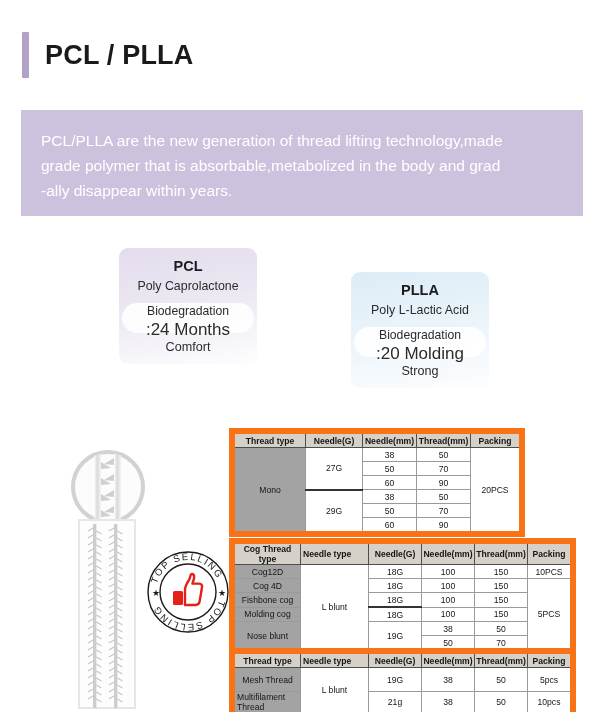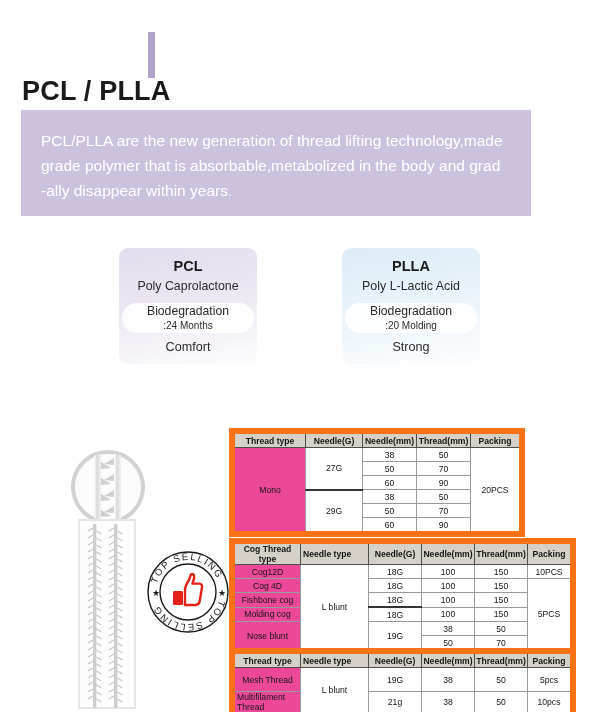--- a/index.html
+++ b/index.html
@@ -1,52 +1,52 @@
 <!DOCTYPE html>
 <html><head>
 <meta charset="utf-8">
 <style>
   html,body{margin:0;padding:0;}
   body{
     width:600px;height:712px;background:#ffffff;overflow:hidden;
     font-family:"Liberation Sans", sans-serif;color:#231f20;position:relative;
   }
   
-  .title-row{position:absolute;left:22px;top:32px;display:flex;align-items:flex-end;flex-direction:column;}
+  .title-row{position:absolute;left:22px;top:32px;display:flex;align-items:center;}
   .title-bar{width:7px;height:46px;background:#b3a2c7;margin-right:16px;border-radius:1px;}
   .title-text{font-size:27px;font-weight:bold;letter-spacing:.2px;color:#1a1a1a;line-height:1;}
   
-  .banner{position:absolute;left:21px;top:110px;width:510px;height:106px;background:#cdc2dd;}
+  .banner{position:absolute;left:21px;top:110px;width:562px;height:106px;background:#cdc2dd;}
   .banner p{margin:0;position:absolute;left:20px;top:18px;width:575px;
     color:#ffffff;font-size:15.5px;line-height:25px;white-space:nowrap;}
   
   .cards{position:absolute;left:0;top:248px;width:600px;height:120px;}
   .card{position:absolute;width:138px;height:116px;border-radius:9px;overflow:hidden;
     text-align:center;}
   .card.pcl{left:119px;background:linear-gradient(170deg,#e4dced 0%,#ece7f2 45%,#fdfdfe 100%);}
-  .card.plla{left:342px;background:linear-gradient(170deg,#dcecf6 0%,#e9f3fa 45%,#fdfeff 100%);}
+  .card.plla{left:351px;background:linear-gradient(170deg,#dcecf6 0%,#e9f3fa 45%,#fdfeff 100%);margin-top:24px;}
   .card .c-name{font-size:14.5px;font-weight:bold;margin-top:10px;color:#1c1c1c;}
   .card .c-sub{font-size:12.4px;margin-top:5px;color:#2b2b2b;}
   .pill{position:absolute;left:3px;top:55px;width:132px;height:30px;border-radius:16px;
     background:rgba(255,255,255,.88);}
   .card .c-bio1{position:absolute;left:0;right:0;top:56px;font-size:12.2px;color:#2b2b2b;}
-  .card .c-bio2{position:absolute;left:0;right:0;top:72px;font-size:10px;color:#2b2b2b;}
+  .card .c-bio2{position:absolute;left:0;right:0;top:72px;font-size:17px;color:#2b2b2b;}
   .card .c-feat{position:absolute;left:0;right:0;top:92px;font-size:12.6px;color:#2b2b2b;}
   
   .product{position:absolute;left:58px;top:432px;width:96px;height:278px;}
   
   .badge{position:absolute;left:146px;top:550px;width:84px;height:84px;}
   
   table{border-collapse:collapse;position:absolute;font-size:8.6px;color:#151515;
     background:#fff;}
   table td,table th{border:1px solid #9a9a9a;text-align:center;padding:0;
     height:13px;font-weight:normal;}
   table thead th{background:#d5d1c9;font-weight:bold;font-size:8.6px;border:1px solid #4d4d4d;}
   table{border:6px solid #f97316;}
-  .pinkcell{background:#ec4899;}
+  .pinkcell{background:#a3a3a3;}
   .t1{left:229px;top:428px;}
   .t2{left:229px;top:538px;padding-left:24px;}
   .t3{left:229px;top:648px;}
   .thick-b{border-bottom:2px solid #333 !important;}
 </style>
 </head>
 <body>
 
 <div class="title-row">
   <div class="title-bar"></div>

